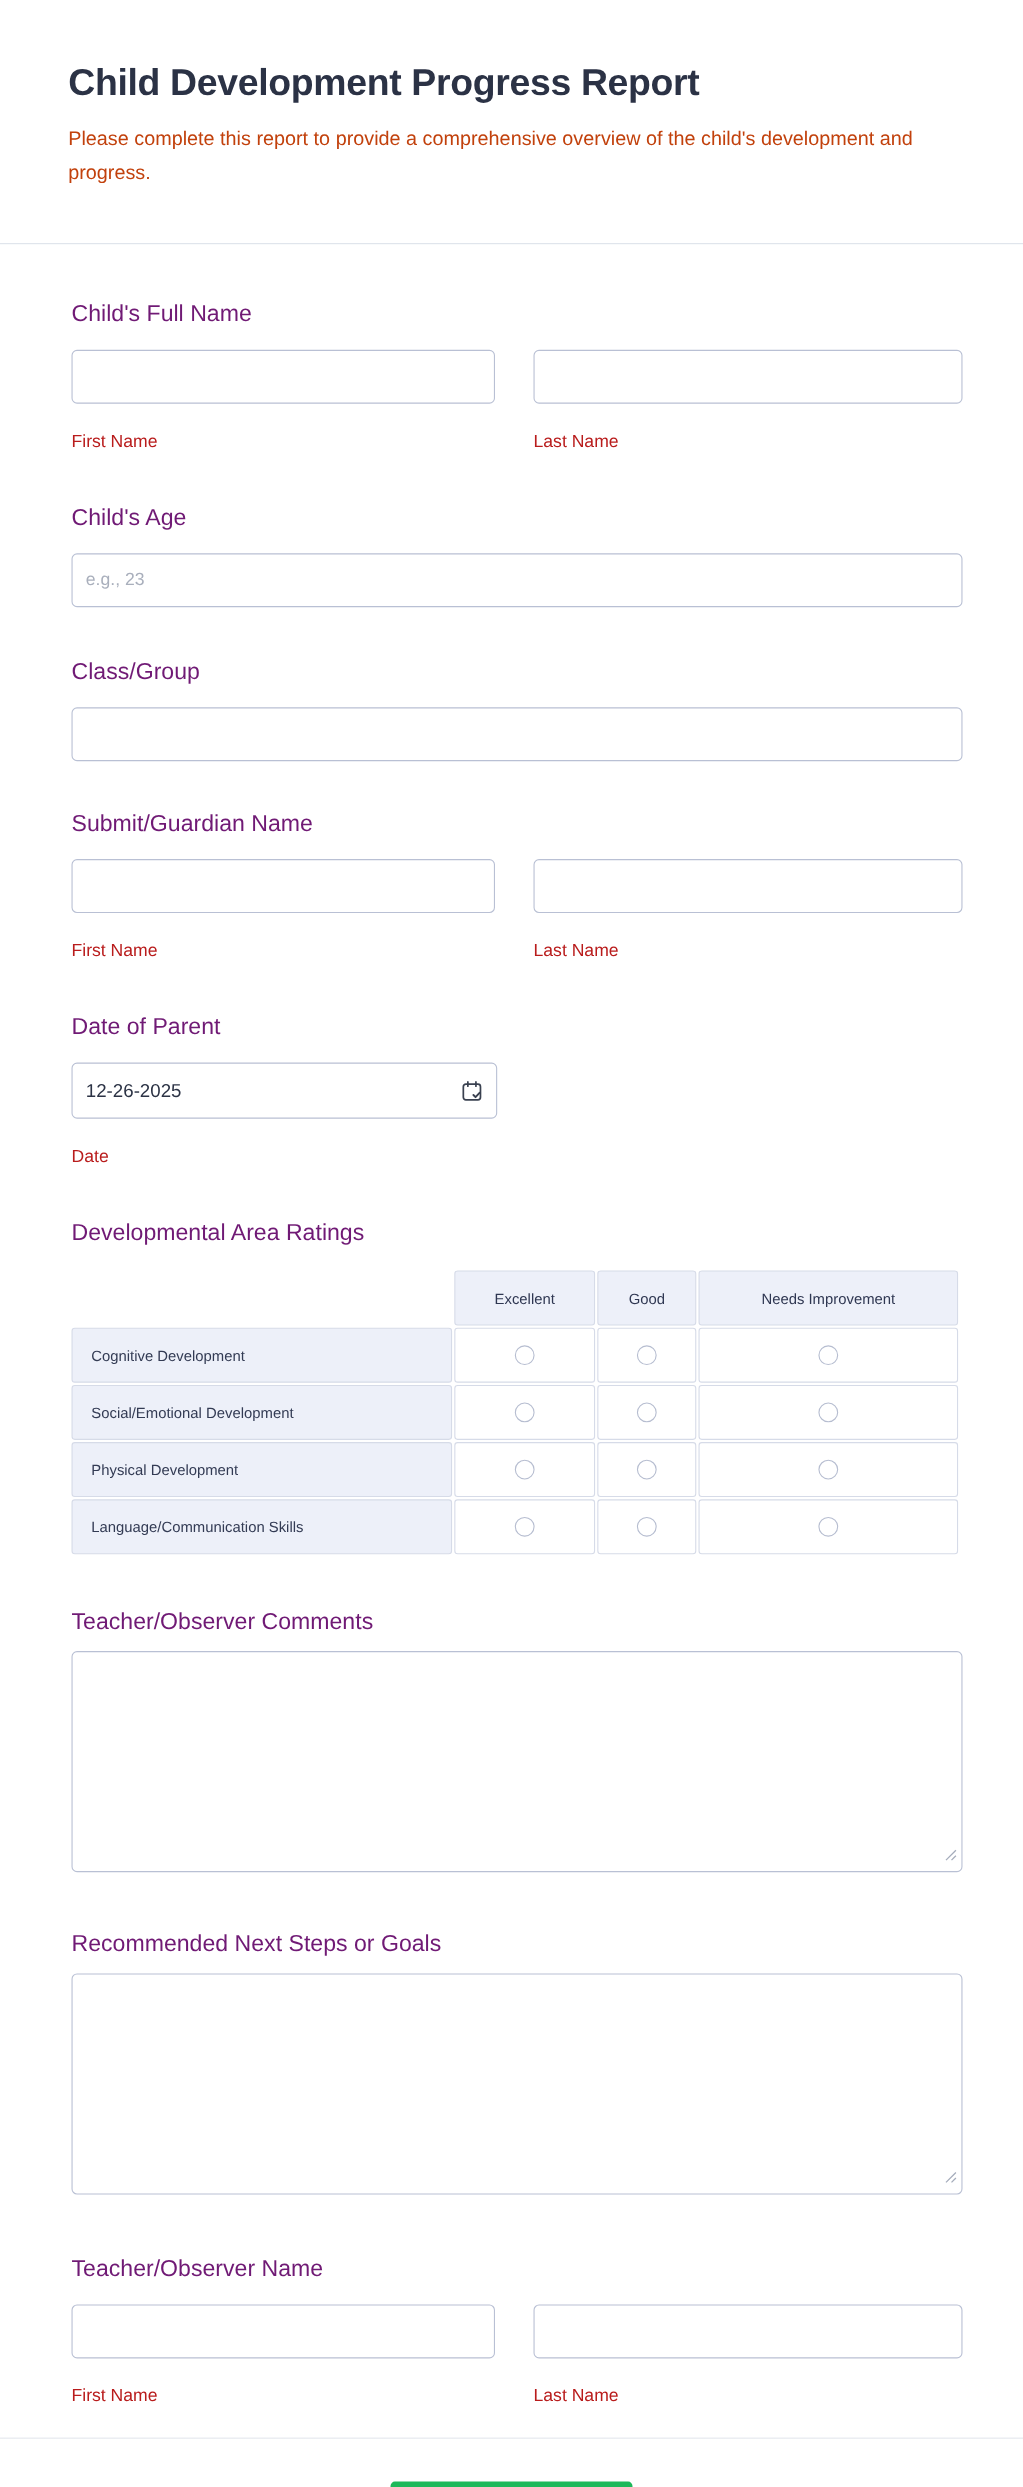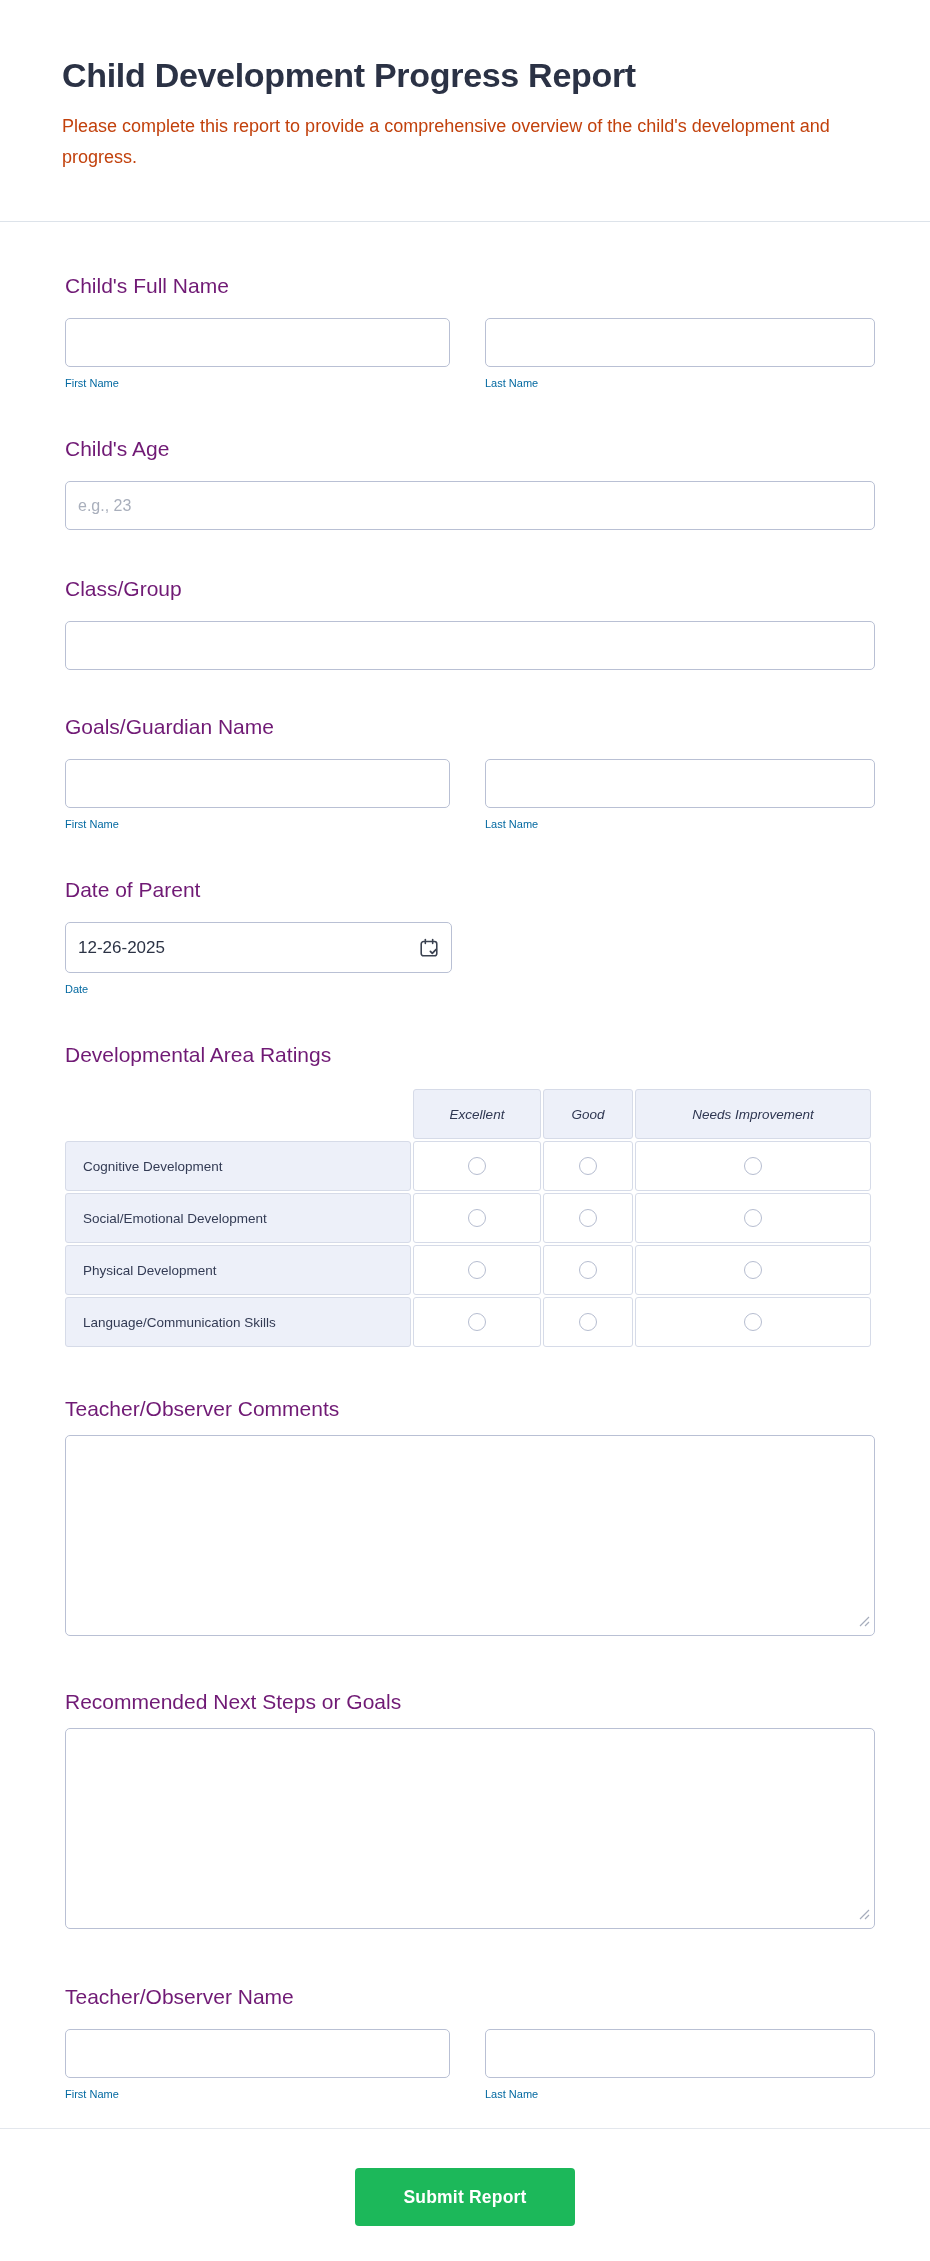--- a/index.html
+++ b/index.html
@@ -53,23 +53,23 @@
     padding: 0 12px;
     font-family: "Liberation Sans", sans-serif;
     font-size: 16px;
     color: #2c3345;
     outline: none;
   }
   input[type="text"]::placeholder { color: #a9afbc; }
   .short { width: 385px; }
   .sublabel {
     display: block;
-    margin-top: 10px;
-    font-size: 11px;
-    color: #0369a1;
+    margin-top: 26px;
+    font-size: 16px;
+    color: #b91c1c;
   }
 
   
   .date-wrap { position: relative; width: 387px; }
   .date-wrap input { height: 51px; font-size: 17px; padding-right: 24px; }
   .date-icon-btn {
     position: absolute;
     right: 11px; top: 50%;
     transform: translateY(-50%);
     width: 24px; height: 24px;
@@ -90,21 +90,20 @@
     height: 50px;
     font-weight: 400;
   }
   .matrix th.corner { border: none; background: transparent; }
   .matrix th.col-head {
     background: #edf0f9;
     font-size: 13.5px;
     color: #2f3752;
     text-align: center;
     padding: 0 8px;
-    font-style: italic;
   }
   .matrix th.row-label {
     background: #edf0f9;
     font-size: 13.5px;
     color: #333b54;
     text-align: left;
     padding: 0 12px 0 17px;
   }
   .matrix td { background: #fff; text-align: center; vertical-align: middle; }
   .matrix input[type="radio"] {
@@ -203,21 +202,21 @@
       <label class="field-label">Child's Age</label>
       <input type="text" class="short" placeholder="e.g., 23" style="">
     </div>
 
     <div class="field mb-class">
       <label class="field-label">Class/Group</label>
       <input type="text" class="short" value="" style="">
     </div>
 
     <div class="field">
-      <label class="field-label">Goals/Guardian Name</label>
+      <label class="field-label">Submit/Guardian Name</label>
       <div class="row">
         <div class="col col-first">
           <input type="text" value="" style="">
           <span class="sublabel">First Name</span>
         </div>
         <div class="col">
           <input type="text" value="" style="">
           <span class="sublabel">Last Name</span>
         </div>
       </div>

